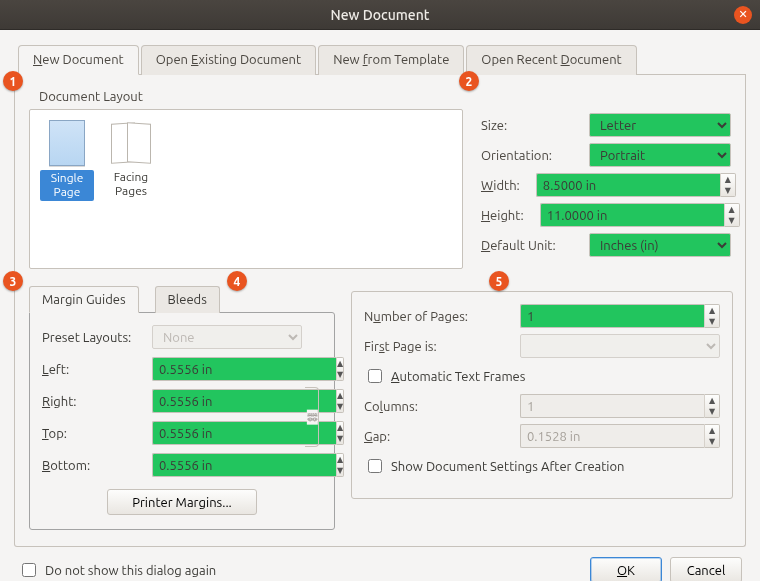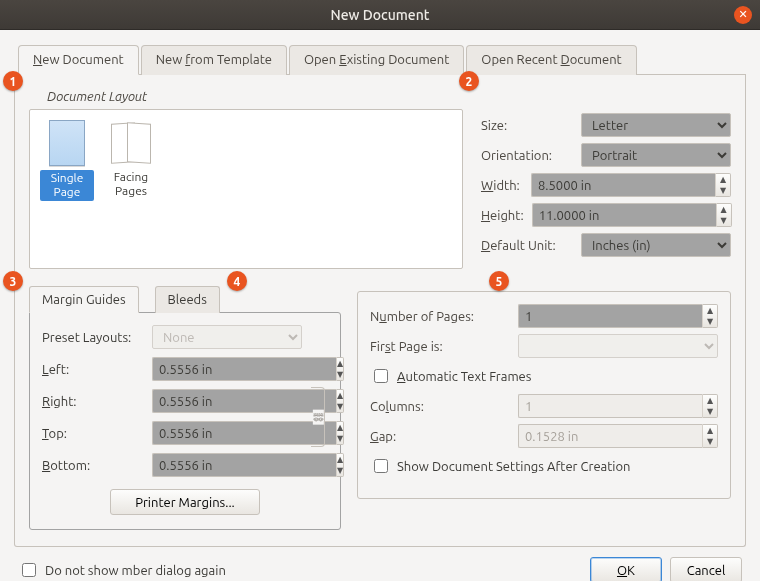--- a/index.html
+++ b/index.html
@@ -72,21 +72,21 @@
     width:20px; height:20px; border-radius:50%;
     background:#e95420;
     color:#fff; font-weight:700;
     font-size:12px;
     display:flex; align-items:center; justify-content:center;
     box-shadow:0 1px 2px rgba(0,0,0,.3);
     z-index:5;
   }
   .top-row { display:flex; gap:18px; align-items:flex-start; }
   .doc-layout-col { flex:1; }
-  .section-label { margin:0 0 6px 18px; color:#4b4741;font-style:italic; }
+  .section-label { margin:0 0 6px 10px; color:#4b4741; }
   .layout-box {
     border:1px solid #c7c2bb;
     background:#fff;
     border-radius:2px;
     padding:10px;
     height:160px;
     display:flex;
     gap:10px;
     align-items:flex-start;
   }
@@ -117,29 +117,29 @@
   }
   .pages-thumb .p.left { left:0; transform: skewY(-4deg);}
   .pages-thumb .p.right { right:0; transform: skewY(4deg);}
   .right-form {
     width:250px;
     padding-top:24px;
   }
   .form-row {
     display:flex; align-items:center;
     margin-bottom:6px;
-    gap:8px;
+    gap:16px;
   }
   .form-row label { width:92px; color:#4b4741; }
   .readonly { color:#9a958d; }
   select, input[type=text] {
     flex:1;
     height:24px;
     border:1px solid #c7c2bb;
-    background:#a3a3a3;
+    background:#22c55e;
     border-radius:2px;
     padding:0 6px;
     font: inherit;
     color:#3c3b37;
   }
   select:disabled, input:disabled { background:#efedea; color:#a6a19a; }
   .spin {
     flex:1; display:flex;
   }
   .spin input {
@@ -244,22 +244,22 @@
 <body>
 
 <div class="titlebar">
   <span>New Document</span>
   <div class="close">✕</div>
 </div>
 
 <div class="content" style="position:relative;">
   <div class="main-tabs">
     <div class="tab active"><u>N</u>ew Document</div>
+    <div class="tab">Open <u>E</u>xisting Document</div>
     <div class="tab">New <u>f</u>rom Template</div>
-    <div class="tab">Open <u>E</u>xisting Document</div>
     <div class="tab">Open Recent <u>D</u>ocument</div>
   </div>
 
   <div class="main-pane">
 
     <div class="callout" style="left:-12px; top:-4px;">1</div>
     <div class="callout" style="left:444px; top:-4px;">2</div>
     <div class="callout" style="left:-12px; top:196px;">3</div>
     <div class="callout" style="left:212px; top:196px;">4</div>
     <div class="callout" style="left:474px; top:196px;">5</div>
@@ -430,19 +430,19 @@
             <label>Show Document Settings After Creation</label>
           </div>
         </div>
       </div>
     </div>
   </div>
 
   <div class="footer">
     <div class="check-row" style="margin:0;">
       <input type="checkbox" style="">
-      <label>Do not show mber dialog again</label>
+      <label>Do not show this dialog again</label>
     </div>
     <div class="spacer"></div>
     <button class="btn default" style="min-width:72px; margin-right:8px;"><u>O</u>K</button>
     <button class="btn" style="min-width:72px;">Cancel</button>
   </div>
 </div>
 
 </body></html>

